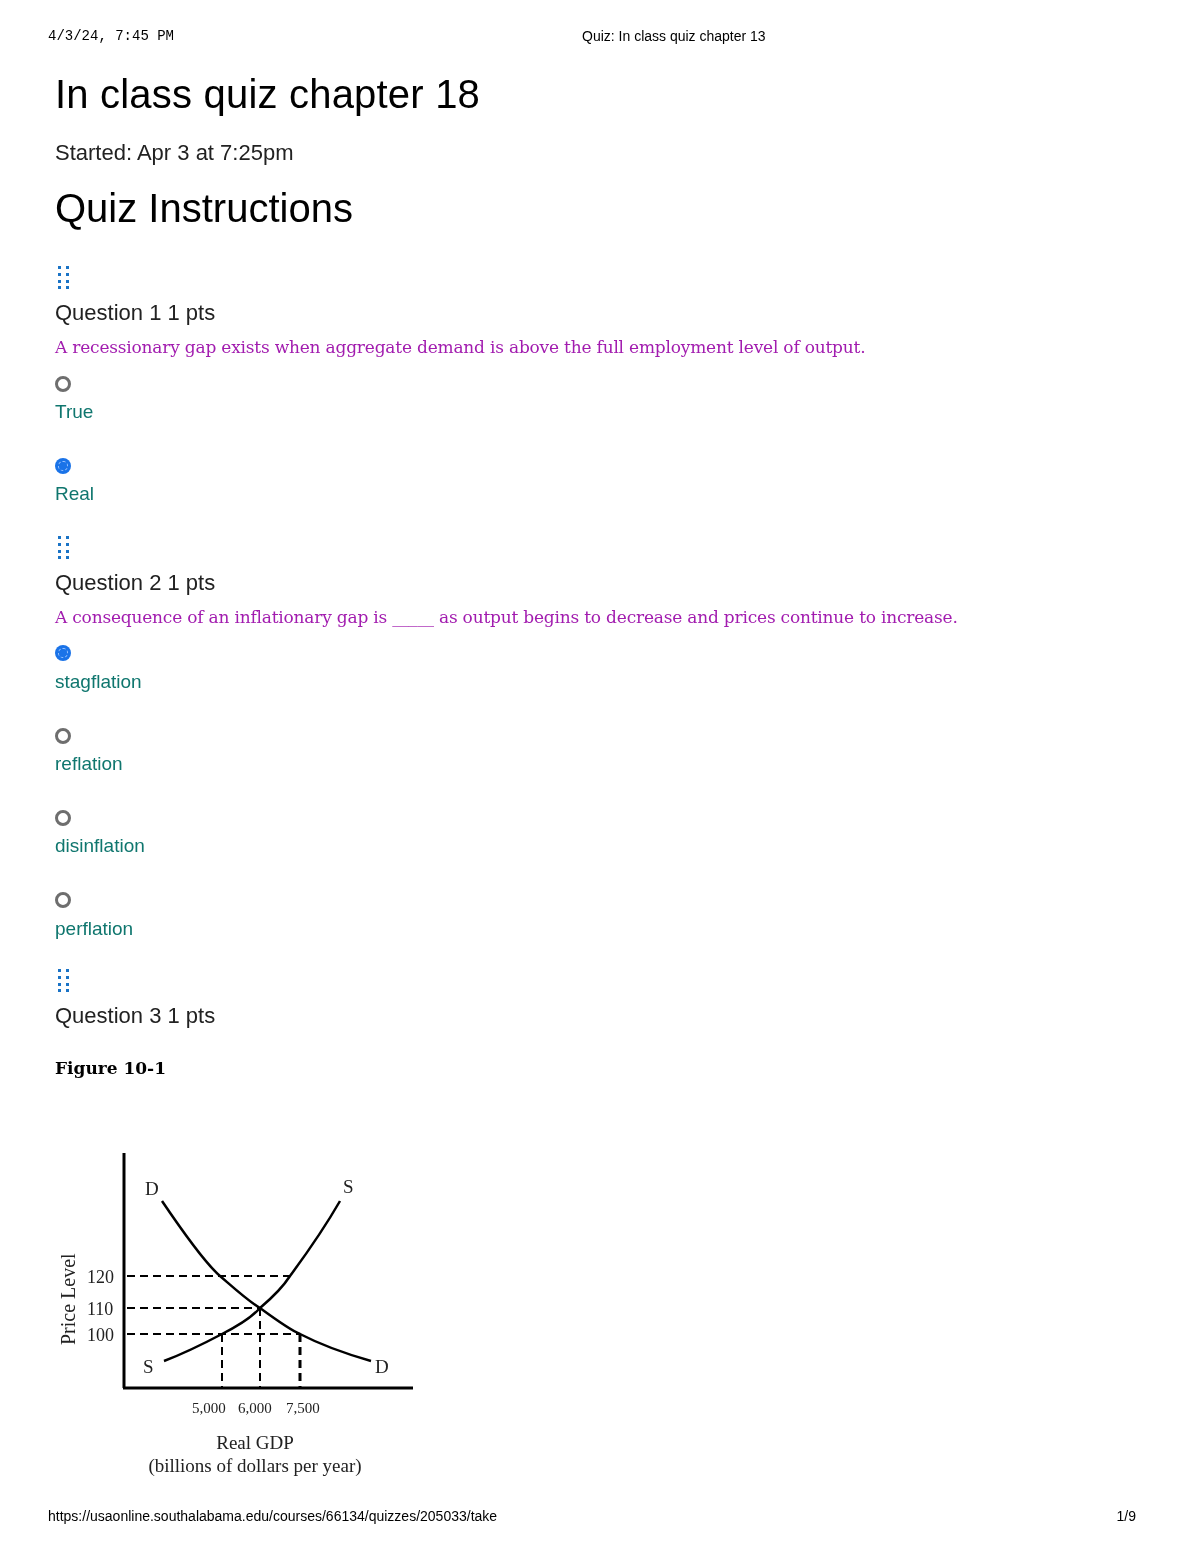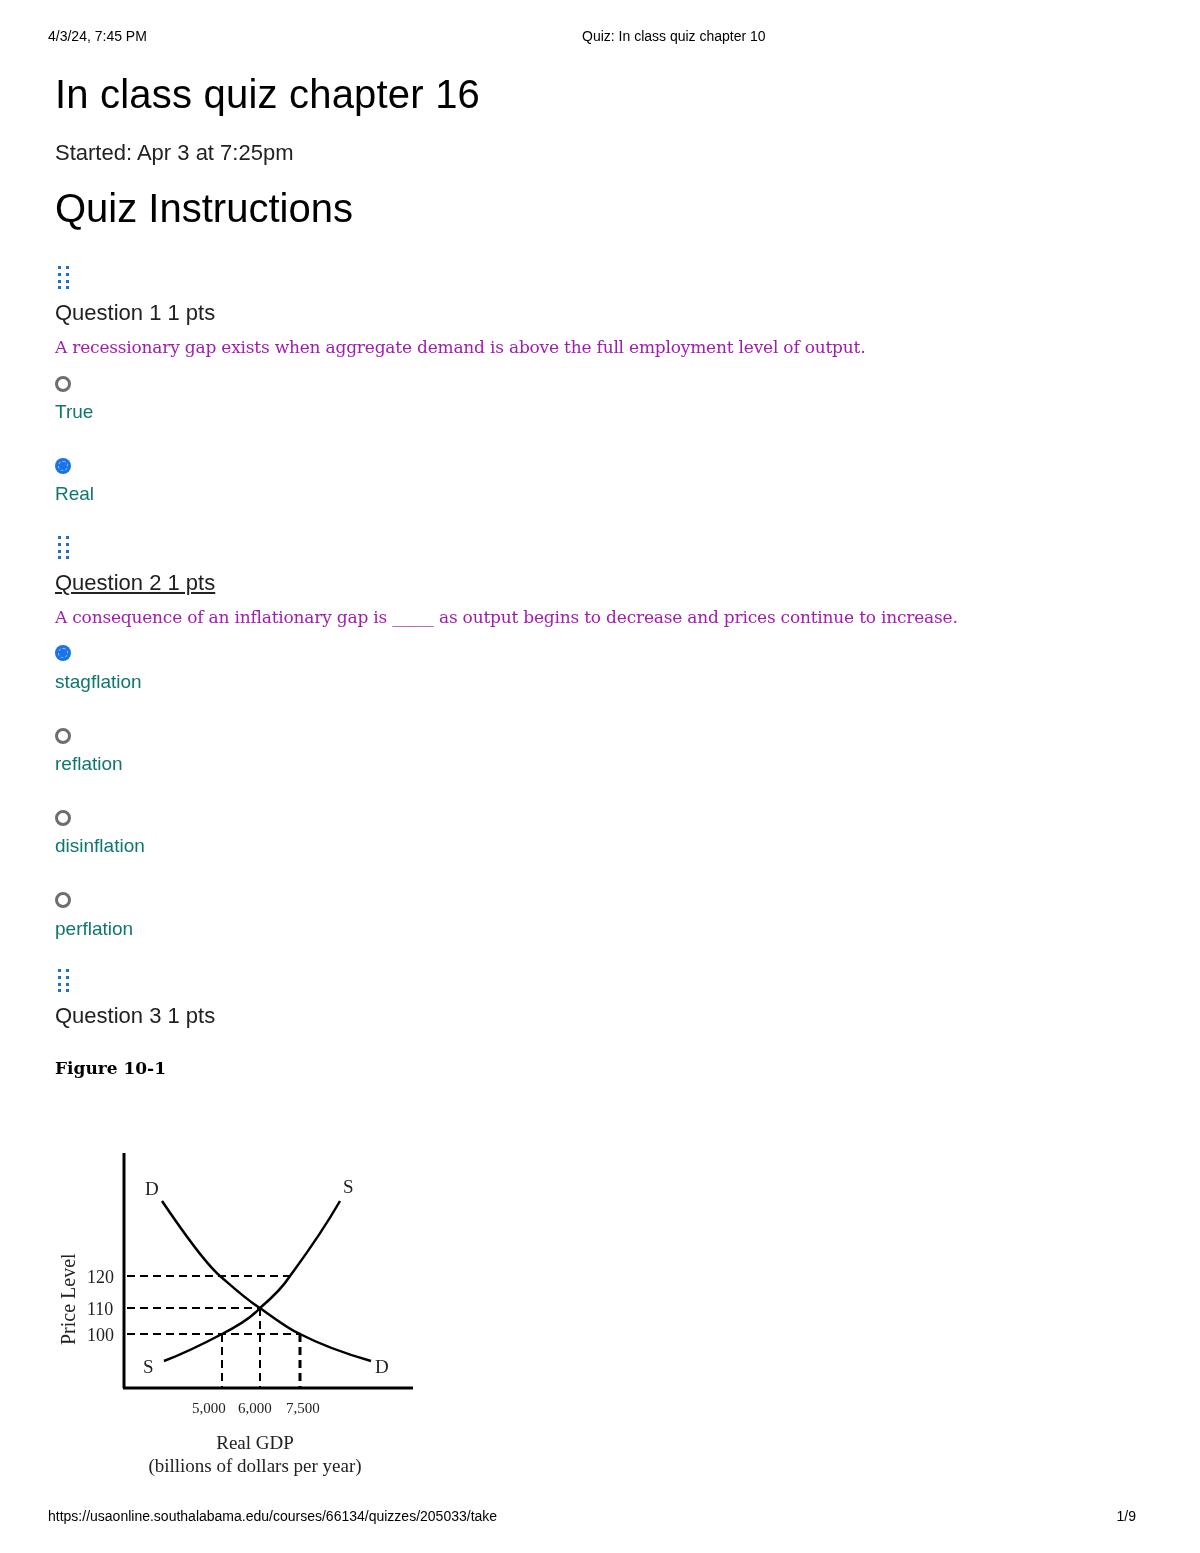--- a/index.html
+++ b/index.html
@@ -4,21 +4,21 @@
   <style>
     html, body { margin: 0; padding: 0; background: #ffffff; }
     body {
       width: 1200px; height: 1553px; position: relative; overflow: hidden;
       font-family: "Liberation Sans", sans-serif; color: #000;
     }
     .print-header {
       position: absolute; top: 28px; left: 48px; right: 48px; height: 20px;
       font-size: 14px; font-family: "Liberation Sans", sans-serif;
     }
-    .print-header .date { position: absolute; left: 0; top: 0; }
+    .print-header .date { position: absolute; left: 0; top: 0; font-family: Liberation Mono, monospace; }
     .print-header .title { position: absolute; left: 534px; top: 0; }
     .print-footer {
       position: absolute; top: 1508px; left: 48px; right: 64px; height: 20px;
       font-size: 14px;
     }
     .print-footer .url { position: absolute; left: 0; top: 0; }
     .print-footer .page { position: absolute; right: 0; top: 0; }
 
     .content { position: absolute; left: 55px; top: 70px; width: 1090px; }
     h1.quiz-title {
@@ -62,25 +62,25 @@
     }
     .chart { position: absolute; left: 0; top: 1075px; width: 380px; height: 340px; }
     .chart svg { display: block; }
     .chart text { font-family: "Liberation Serif", serif; fill: #222; }
   </style>
 </head>
 <body>
 
 <div class="print-header">
   <span class="date">4/3/24, 7:45 PM</span>
-  <span class="title">Quiz: In class quiz chapter 10</span>
+  <span class="title">Quiz: In class quiz chapter 13</span>
 </div>
 
 <div class="content">
-  <h1 class="quiz-title">In class quiz chapter 16</h1>
+  <h1 class="quiz-title">In class quiz chapter 18</h1>
   <div class="started">Started: Apr 3 at 7:25pm</div>
   <h2 class="instructions">Quiz Instructions</h2>
 
   <div class="drag-handle" style="top:196px;">
     <span></span>
       <span></span>
       <span></span>
       <span></span>
       <span></span>
       <span></span>
@@ -99,21 +99,21 @@
   <div class="drag-handle" style="top:466px;">
     <span></span>
       <span></span>
       <span></span>
       <span></span>
       <span></span>
       <span></span>
       <span></span>
       <span></span>
   </div>
-  <div class="q-header" style="top:500px;text-decoration:underline;">Question 2 1 pts</div>
+  <div class="q-header" style="top:500px;">Question 2 1 pts</div>
   <div class="q-text" style="top:537px;">A consequence of an inflationary gap is _____ as output begins to decrease and prices continue to increase.</div>
 
   <div class="radio checked" style="top:575px;"></div>
   <div class="opt-label" style="top:601px;">stagflation</div>
 
   <div class="radio" style="top:658px;"></div>
   <div class="opt-label" style="top:683px;">reflation</div>
 
   <div class="radio" style="top:740px;"></div>
   <div class="opt-label" style="top:765px;">disinflation</div>

